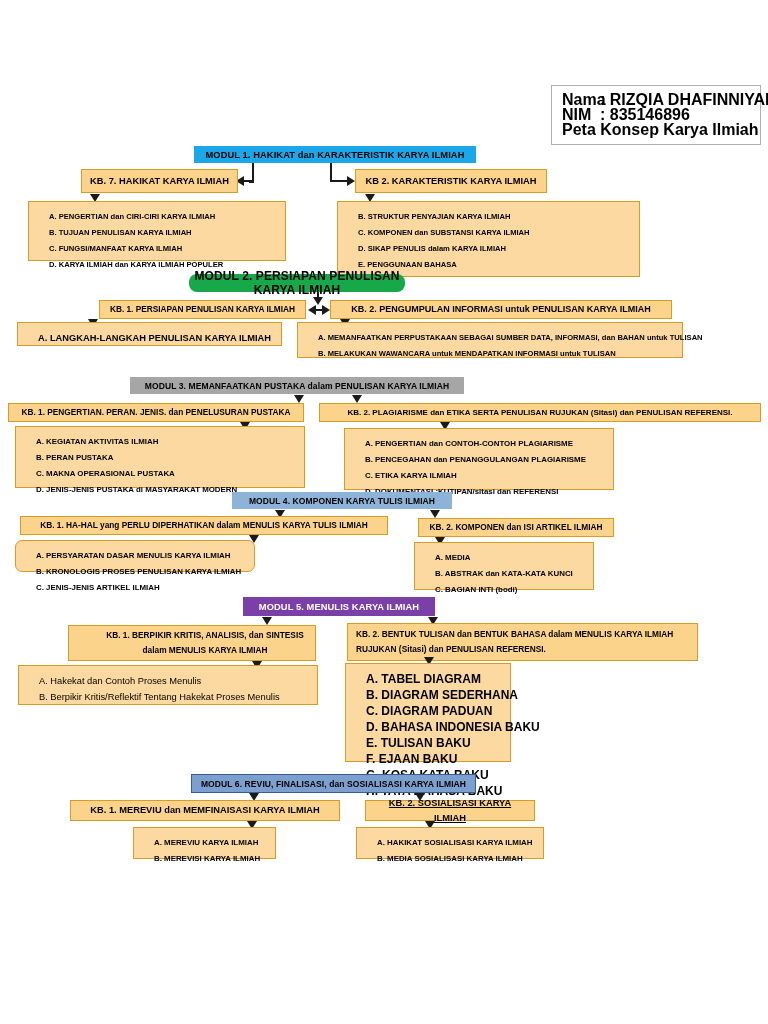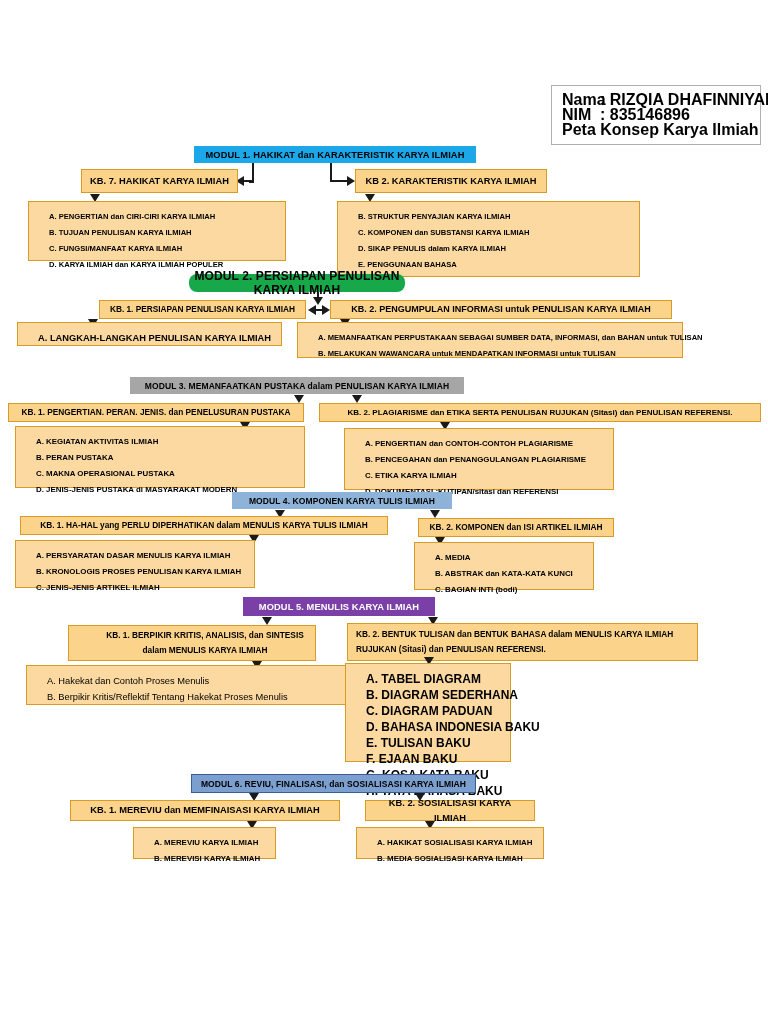--- a/index.html
+++ b/index.html
@@ -160,21 +160,21 @@
   <div class="modbar" style="left:232px;top:492px;width:220px;height:17px;background:#8db4d8;font-size:8.5px;">MODUL 4. KOMPONEN KARYA TULIS ILMIAH</div>
   <div class="arr-down" style="left:275px;top:510px;"></div>
   <div class="arr-down" style="left:430px;top:510px;"></div>
 
   <div class="kbbox" style="left:20px;top:516px;width:368px;height:19px;font-size:8.3px;">KB. 1. HA-HAL yang PERLU DIPERHATIKAN dalam MENULIS KARYA TULIS ILMIAH</div>
   <div class="kbbox" style="left:418px;top:518px;width:196px;height:19px;font-size:8.3px;">KB. 2. KOMPONEN dan ISI ARTIKEL ILMIAH</div>
 
   <div class="arr-down" style="left:249px;top:535px;"></div>
   <div class="arr-down" style="left:435px;top:537px;"></div>
 
-  <div class="detbox" style="left:15px;top:540px;width:240px;height:48px;font-size:7.9px;">
+  <div class="detbox" style="left:15px;top:540px;width:240px;height:32px;font-size:7.9px;border-radius:7px;">
     <div class="ln">A. PERSYARATAN DASAR MENULIS KARYA ILMIAH</div>
     <div class="ln">B. KRONOLOGIS PROSES PENULISAN KARYA ILMIAH</div>
     <div class="ln">C. JENIS-JENIS ARTIKEL ILMIAH</div>
   </div>
 
   <div class="detbox" style="left:414px;top:542px;width:180px;height:48px;font-size:7.9px;">
     <div class="ln">A. MEDIA</div>
     <div class="ln"> B. ABSTRAK dan KATA-KATA KUNCI</div>
     <div class="ln">C. BAGIAN INTI (bodi)</div>
   </div>
@@ -186,21 +186,21 @@
   <div class="kbbox" style="left:68px;top:625px;width:248px;height:36px;font-size:8.3px;padding-left:32px;">
     <span>KB. 1. BERPIKIR KRITIS, ANALISIS, dan SINTESIS dalam MENULIS KARYA ILMIAH</span>
   </div>
   <div class="kbbox left-align" style="left:347px;top:623px;width:351px;height:38px;font-size:8.3px;padding-left:8px;">
     <span>KB. 2. BENTUK TULISAN dan BENTUK BAHASA dalam MENULIS KARYA ILMIAH RUJUKAN (Sitasi) dan PENULISAN REFERENSI.</span>
   </div>
 
   <div class="arr-down" style="left:252px;top:661px;"></div>
   <div class="arr-down" style="left:424px;top:657px;"></div>
 
-  <div class="detbox plain" style="left:26px;top:665px;width:328px;height:40px;font-size:9.3px;">
+  <div class="detbox plain" style="left:18px;top:665px;width:300px;height:40px;font-size:9.3px;">
     <div class="ln">A.  Hakekat dan Contoh Proses Menulis</div>
     <div class="ln">B.  Berpikir Kritis/Reflektif Tentang Hakekat Proses Menulis</div>
   </div>
 
   <div class="detbox" style="left:345px;top:663px;width:166px;height:99px;font-size:12px;">
     <div class="ln">A. TABEL DIAGRAM</div>
     <div class="ln">B. DIAGRAM SEDERHANA</div>
     <div class="ln">C. DIAGRAM PADUAN</div>
     <div class="ln">D. BAHASA INDONESIA BAKU</div>
     <div class="ln">E. TULISAN BAKU</div>
@@ -208,21 +208,21 @@
     <div class="ln">G. KOSA KATA BAKU</div>
     <div class="ln">H. TATA BAHASA BAKU</div>
     <div class="ln">I. LAFAL BAKU</div>
   </div>
 
   <div class="modbar" style="left:191px;top:774px;width:285px;height:19px;background:#7ba0d0;border:1px solid #3c5c94;font-size:8.5px;">MODUL 6. REVIU, FINALISASI, dan SOSIALISASI KARYA ILMIAH</div>
   <div class="arr-down" style="left:249px;top:793px;"></div>
   <div class="arr-down" style="left:415px;top:793px;"></div>
 
   <div class="kbbox" style="left:70px;top:800px;width:270px;height:21px;font-size:9.3px;">KB. 1.  MEREVIU dan MEMFINAISASI KARYA ILMIAH</div>
-  <div class="kbbox" style="left:365px;top:800px;width:170px;height:21px;font-size:9.3px;">KB. 2.  SOSIALISASI KARYA ILMIAH</div>
+  <div class="kbbox" style="left:365px;top:800px;width:170px;height:21px;font-size:9.3px;text-decoration:underline;">KB. 2.  SOSIALISASI KARYA ILMIAH</div>
 
   <div class="arr-down" style="left:247px;top:821px;"></div>
   <div class="arr-down" style="left:425px;top:821px;"></div>
 
   <div class="detbox" style="left:133px;top:827px;width:143px;height:32px;font-size:7.9px;">
     <div class="ln">A. MEREVIU KARYA ILMIAH</div>
     <div class="ln">B. MEREVISI KARYA ILMIAH</div>
   </div>
 
   <div class="detbox" style="left:356px;top:827px;width:188px;height:32px;font-size:7.9px;">

